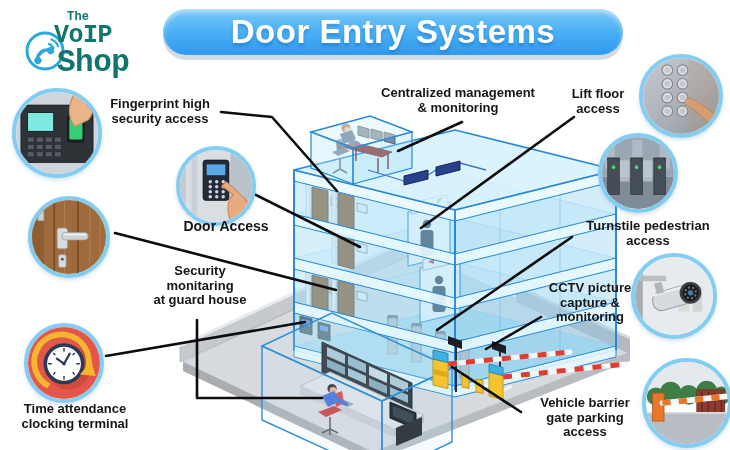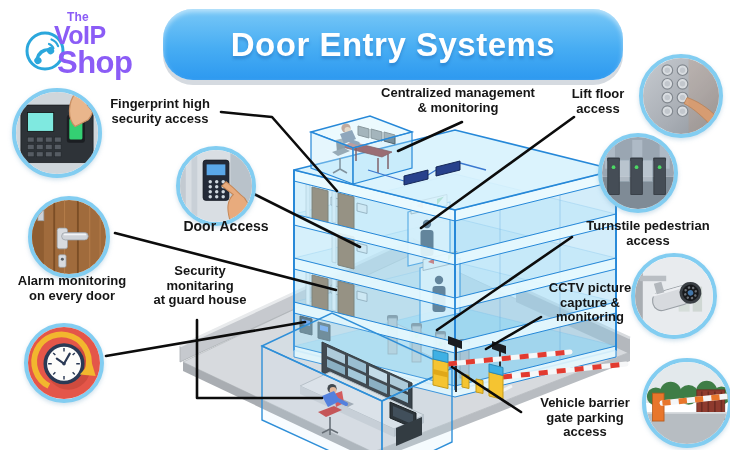--- a/index.html
+++ b/index.html
@@ -1,26 +1,26 @@
 <!DOCTYPE html>
 <html><head>
 <meta charset="utf-8">
 <style>
   html,body{margin:0;padding:0;background:#ffffff;}
   .stage{position:relative;width:730px;height:450px;background:#ffffff;overflow:hidden;
          font-family:"Liberation Sans",sans-serif;}
   .scene{position:absolute;left:0;top:0;width:730px;height:450px;z-index:1;}
   
-  .logo{position:absolute;left:10px;top:4px;width:130px;height:88px;z-index:3;color:#8b5cf6;}
+  .logo{position:absolute;left:10px;top:4px;width:130px;height:88px;z-index:3;color:#0f766e;font-family:Liberation Mono, monospace;}
   .logo .the{position:absolute;left:57px;top:6px;font-size:12px;font-weight:bold;letter-spacing:.2px;}
   .logo .big1{position:absolute;left:44px;top:17px;font-size:25px;font-weight:bold;letter-spacing:-.5px;}
   .logo .big2{position:absolute;left:47px;top:41px;font-size:31px;font-weight:bold;letter-spacing:-.5px;}
   .logo svg{position:absolute;left:14px;top:26px;}
   
-  .title-pill{position:absolute;left:163px;top:9px;width:460px;height:71px;z-index:3;
+  .title-pill{position:absolute;left:163px;top:9px;width:460px;height:46px;z-index:3;
       border-radius:30px;display:flex;align-items:center;justify-content:center;
       background:linear-gradient(180deg,#79c8f7 0%,#47adf3 55%,#2d99f0 100%);
       box-shadow:0 5px 0 rgba(178,188,198,.55), inset 0 3px 5px rgba(255,255,255,.5);}
   .title-pill span{color:#ffffff;font-size:33px;font-weight:bold;letter-spacing:.5px;
       text-shadow:0 3px 3px rgba(25,95,170,.38);}
   
   .callout{position:absolute;z-index:3;text-align:center;font-weight:bold;color:#151515;
       font-size:13px;line-height:1.13;white-space:pre-line;}
   #cl-fingerprint{left:82px;top:97px;width:156px;}
   #cl-centralized{left:358px;top:86px;width:200px;}
@@ -258,28 +258,28 @@
 
   <div class="callout" id="cl-fingerprint">Fingerprint high
 security access</div>
   <div class="callout" id="cl-centralized">Centralized management
 &amp; monitoring</div>
   <div class="callout" id="cl-lift">Lift floor
 access</div>
   <div class="callout" id="cl-door">Door Access</div>
   <div class="callout" id="cl-turnstile">Turnstile pedestrian
 access</div>
-  <div class="callout" id="cl-alarm">Alarm monitoring
-on every door</div>
   <div class="callout" id="cl-cctv">CCTV picture
 capture &amp;
 monitoring</div>
   <div class="callout" id="cl-security">Security
 monitaring
 at guard house</div>
+  <div class="callout" id="cl-time">Time attendance
+clocking terminal</div>
   <div class="callout" id="cl-vehicle">Vehicle barrier
 gate parking
 access</div>
 
   <div class="photo" id="ph-fingerprint">
     <svg viewBox="0 0 100 100">
       <rect width="100" height="100" fill="#cfd6db"></rect>
       <rect x="6" y="16" width="88" height="70" rx="6" fill="#2e3338" stroke="#1c2024"></rect>
       <rect x="14" y="25" width="32" height="23" fill="#7fe9e0" stroke="#111"></rect>
       <g fill="#565c63" stroke="#1f2428" stroke-width=".6">

